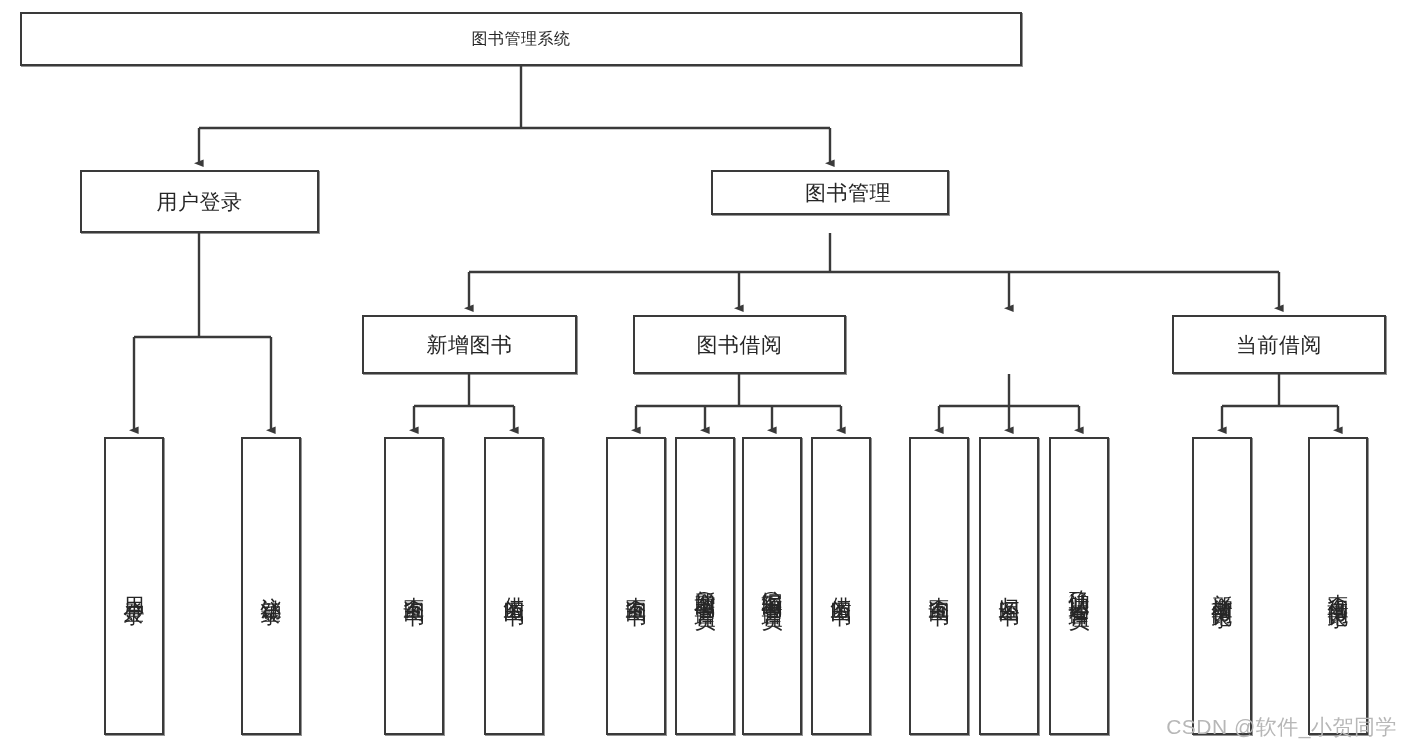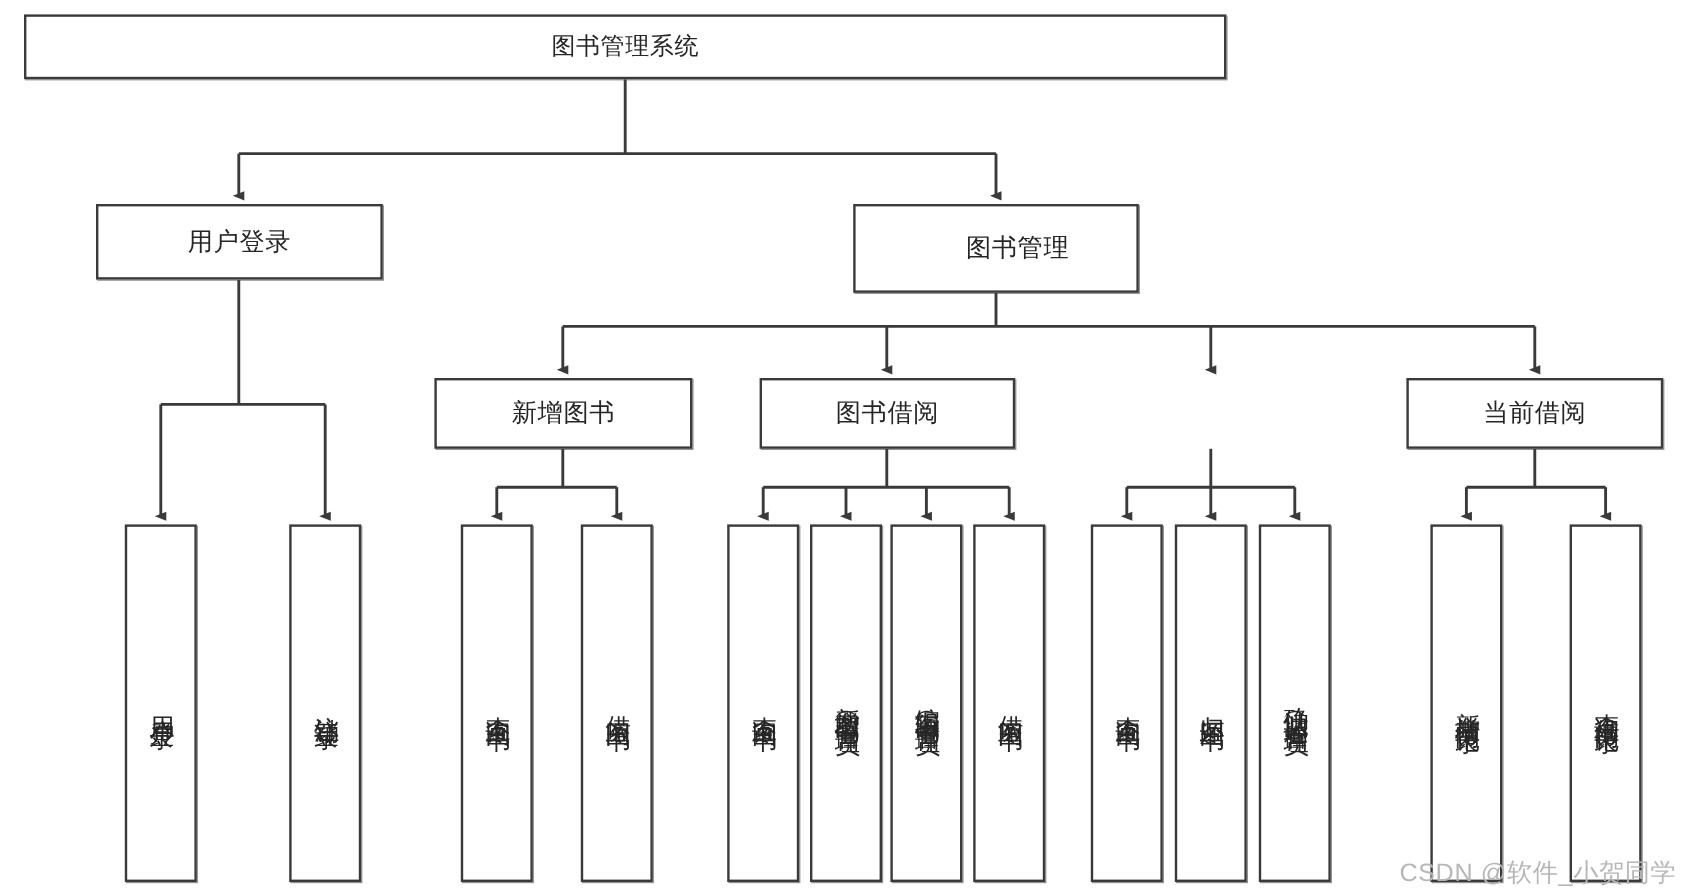--- a/index.html
+++ b/index.html
@@ -35,21 +35,21 @@
     justify-content: center;
     color: #262626;
     box-shadow: 1px 1px 0 0 rgba(60,60,60,0.55);
   }
   .node.horiz {
     font-size: 21px;
     letter-spacing: 0.5px;
     line-height: 1.2;
   }
   .node.root {
-    font-size: 20px;
+    font-size: 16px;
     align-items: center;
   }
   .node.vert {
     writing-mode: vertical-rl;
     text-orientation: upright;
     font-size: 21px;
     letter-spacing: 3px;
     line-height: 1.15;
     padding-top: 6px;
     padding-bottom: 6px;
@@ -128,21 +128,21 @@
     </g>
   </svg>
 
   <div class="node horiz root" style="left:20px; top:12px; width:1002px; height:54px;">
     <span>图书管理系统</span>
   </div>
 
   <div class="node horiz" style="left:80px; top:170px; width:239px; height:63px;">
     <span>用户登录</span>
   </div>
-  <div class="node horiz" style="left:711px; top:170px; width:238px; height:74px;padding-left:36px;">
+  <div class="node horiz" style="left:711px; top:170px; width:238px; height:45px;padding-left:36px;">
     <span>图书管理</span>
   </div>
 
   <div class="node horiz" style="left:362px; top:315px; width:215px; height:59px;">
     <span>新增图书</span>
   </div>
   <div class="node horiz" style="left:633px; top:315px; width:213px; height:59px;">
     <span>图书借阅</span>
   </div>
   <div class="node horiz" style="left:1172px; top:315px; width:214px; height:59px;">

